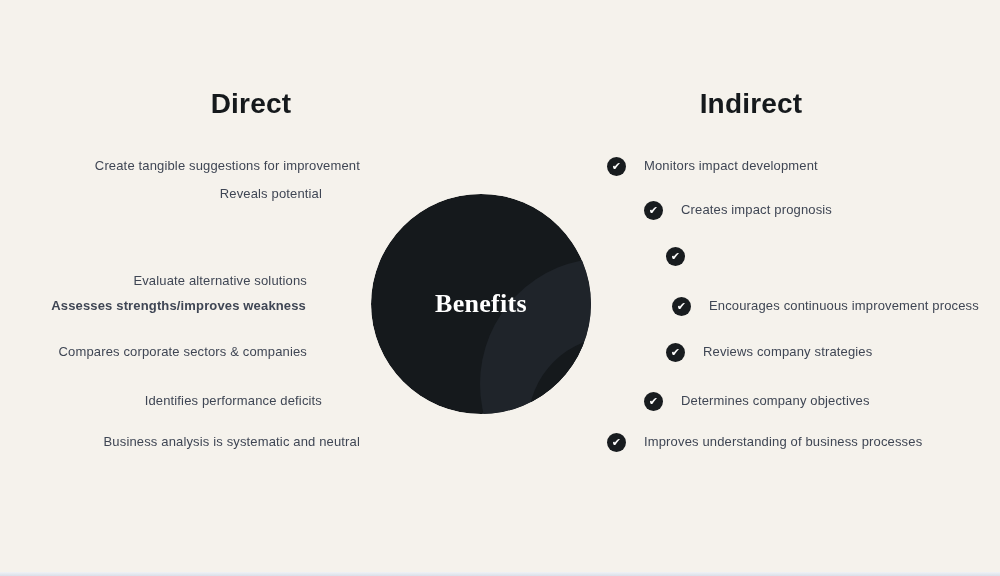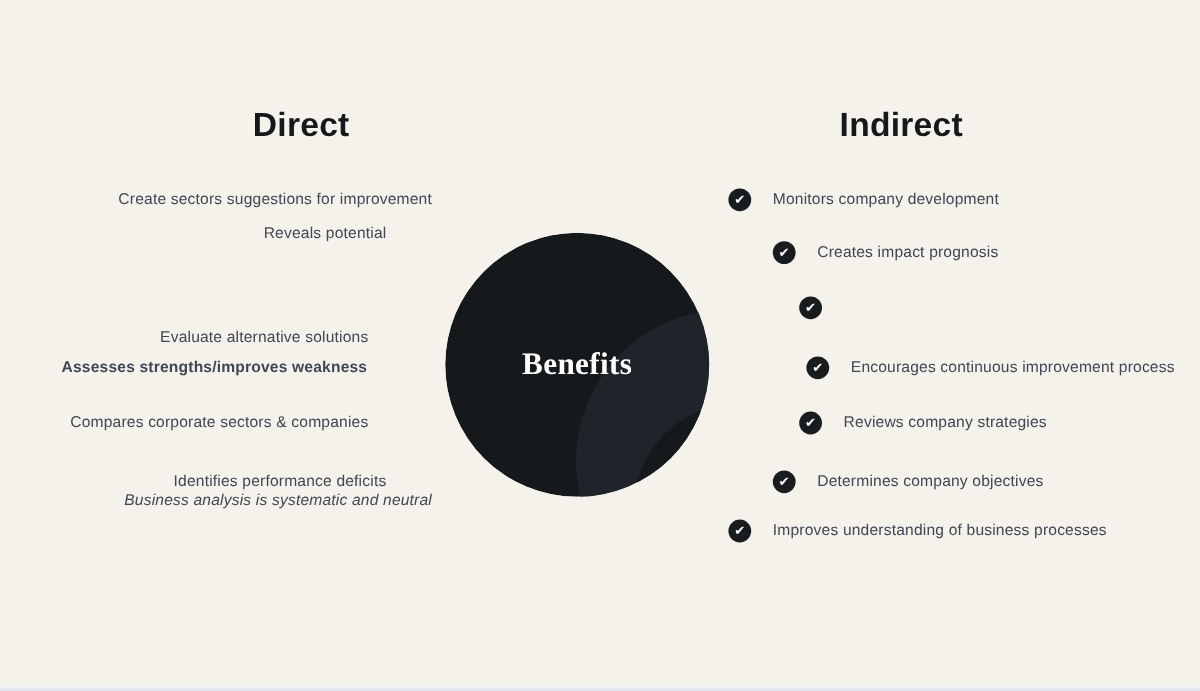--- a/index.html
+++ b/index.html
@@ -34,21 +34,21 @@
   }
   .left-rows .row{justify-content:flex-end;}
 
   
   .left-rows .row:nth-child(1){top:156px;right:640px;}
   .left-rows .row:nth-child(2){top:184px;right:678px;}
   .left-rows .row:nth-child(3){top:246px;right:693px;margin-top:25px;}
   .left-rows .row:nth-child(4){top:296px;right:694px;font-weight:bold;}
   .left-rows .row:nth-child(5){top:342px;right:693px;}
   .left-rows .row:nth-child(6){top:391px;right:678px;}
-  .left-rows .row:nth-child(7){top:407px;right:640px;font-style:italic;}
+  .left-rows .row:nth-child(7){top:432px;right:640px;}
 
   
   .right-rows .row{gap:18px;}
   .right-rows .row:nth-child(1){top:156px;left:607px;}
   .right-rows .row:nth-child(2){top:200px;left:644px;}
   .right-rows .row:nth-child(3){top:246px;left:666px;}
   .right-rows .row:nth-child(4){top:296px;left:672px;}
   .right-rows .row:nth-child(5){top:342px;left:666px;}
   .right-rows .row:nth-child(6){top:391px;left:644px;}
   .right-rows .row:nth-child(7){top:432px;left:607px;}
@@ -83,21 +83,21 @@
 </head>
 <body>
 
 <div class="slide">
 
   <h2 class="col-heading heading-direct">Direct</h2>
   <h2 class="col-heading heading-indirect">Indirect</h2>
 
   <ul class="list left-rows">
     <li class="row">
-        <span>Create sectors suggestions for improvement</span>
+        <span>Create tangible suggestions for improvement</span>
       </li>
     <li class="row">
         <span>Reveals potential</span>
       </li>
     <li class="row">
         <span>Evaluate alternative solutions</span>
       </li>
     <li class="row">
         <span>Assesses strengths/improves weakness</span>
       </li>
@@ -108,21 +108,21 @@
         <span>Identifies performance deficits</span>
       </li>
     <li class="row">
         <span>Business analysis is systematic and neutral</span>
       </li>
   </ul>
 
   <ul class="list right-rows">
     <li class="row">
       <span class="check-badge">✔</span>
-      <span>Monitors company development</span>
+      <span>Monitors impact development</span>
     </li>
     <li class="row">
       <span class="check-badge">✔</span>
       <span>Creates impact prognosis</span>
     </li>
     <li class="row">
       <span class="check-badge">✔</span>
     </li>
     <li class="row">
       <span class="check-badge">✔</span>

